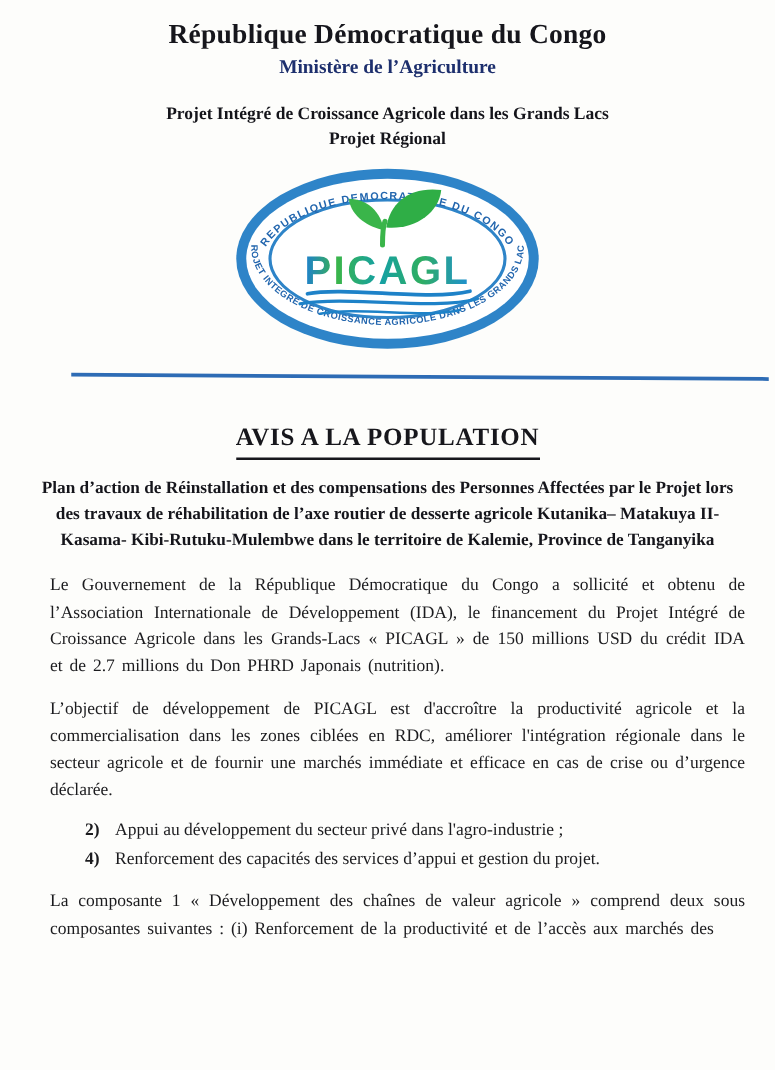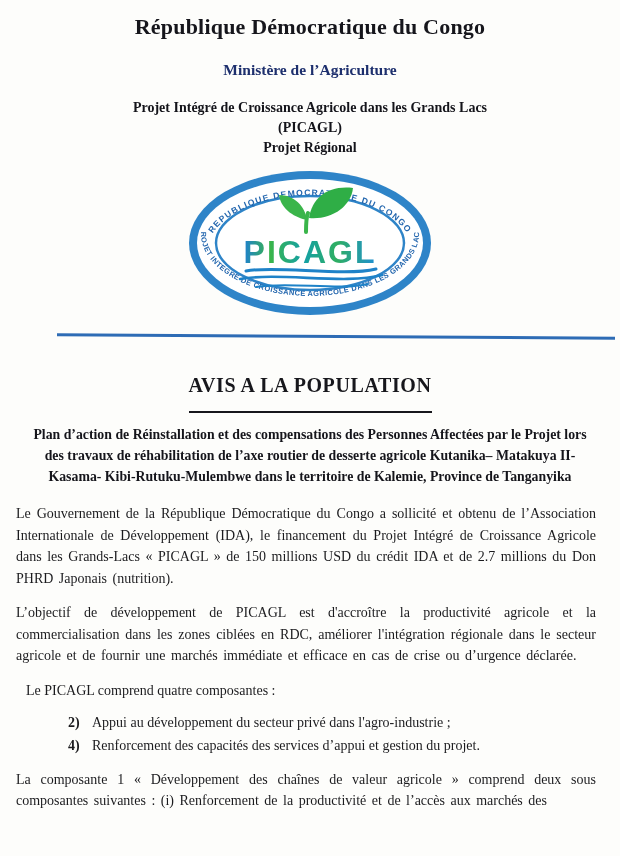--- a/index.html
+++ b/index.html
@@ -13,21 +13,21 @@
     box-sizing:border-box;
   }
   .centered{text-align:center;}
   .h-line1{
     margin-top:14px;
     font-size:22px;font-weight:bold;
     color:#16161c;
     letter-spacing:0.2px;
   }
   .h-line2{
-    margin-top:21px;
+    margin-top:5px;
     font-size:15.5px;font-weight:bold;
     color:#1d2f6d;
   }
   .h-proj{
     margin-top:19px;
     font-size:14px;font-weight:bold;
     line-height:20px;
     color:#14141a;
   }
   .logo-wrap{margin-top:10px;text-align:center;}
@@ -37,32 +37,32 @@
     background:#2e6cb5;
     transform:rotate(0.35deg);
   }
   .avis-title-row{margin-top:36px;text-align:center;}
   .avis-title{
     display:inline-block;
     font-size:20px;font-weight:bold;
     letter-spacing:0.6px;
     color:#17171c;
     border-bottom:2.5px solid #17171c;
-    padding-bottom:14px;
+    padding-bottom:4px;
   }
   .subtitle{
     width:566px;
     margin:11px auto 16px auto;
     font-size:13.8px;font-weight:bold;
     line-height:21px;
     text-align:center;
     color:#15151b;
   }
   .body-text{
-    margin:13px 24px 0 16px;
+    margin:13px 24px 0 40px;
     font-size:14px;
     line-height:21.5px;
     text-align:justify;
     word-spacing:2px;
   }
   .intro-line{
     margin:13px 24px 0 26px;
     font-size:14px;
     line-height:21px;
   }
@@ -84,21 +84,20 @@
 </style>
 </head>
 <body>
 
 <div class="page">
 
   <div class="h-line1 centered">République Démocratique du Congo</div>
   <div class="h-line2 centered">Ministère de l’Agriculture</div>
   <div class="h-proj centered">
     <div>Projet Intégré de Croissance Agricole dans les Grands Lacs</div>
-    <div>(PICAGL)</div>
     <div>Projet Régional</div>
   </div>
 
   <div class="logo-wrap">
     <svg width="252" height="150" viewBox="0 0 252 150">
       <defs>
         <linearGradient id="wordgrad" x1="0" y1="0" x2="1" y2="0">
           <stop offset="0" stop-color="#1e7fd0"></stop>
           <stop offset="0.2" stop-color="#3ab54a"></stop>
           <stop offset="0.45" stop-color="#14a0a6"></stop>
@@ -144,21 +143,20 @@
   <div class="avis-title-row">
     <span class="avis-title">AVIS A LA POPULATION</span>
   </div>
 
   <div class="subtitle">Plan d’action de Réinstallation et des compensations des Personnes Affectées par le Projet lors des travaux de réhabilitation de l’axe routier de desserte agricole Kutanika– Matakuya II- Kasama- Kibi-Rutuku-Mulembwe dans le territoire de Kalemie, Province de Tanganyika</div>
 
   <p class="body-text">Le Gouvernement de la République Démocratique du Congo a sollicité et obtenu de l’Association Internationale de Développement (IDA), le financement du Projet Intégré de Croissance Agricole dans les Grands-Lacs « PICAGL » de 150 millions USD du crédit IDA et de 2.7 millions du Don PHRD Japonais (nutrition).</p>
 
   <p class="body-text">L’objectif de développement de PICAGL est d'accroître la productivité agricole et la commercialisation dans les zones ciblées en RDC, améliorer l'intégration régionale dans le secteur agricole et de fournir une marchés immédiate et efficace en cas de crise ou d’urgence déclarée.</p>
 
-  <p class="intro-line">Le PICAGL comprend quatre composantes :</p>
 
   <ol class="components">
     <li><span class="num">2)</span><span>Appui au développement du secteur privé dans l'agro-industrie ;</span></li>
     <li><span class="num">4)</span><span>Renforcement des capacités des services d’appui et gestion du projet.</span></li>
   </ol>
 
   <p class="body-text">La composante 1 « Développement des chaînes de valeur agricole » comprend deux sous composantes suivantes : (i) Renforcement de la productivité et de l’accès aux marchés des</p>
 
 </div>
 

